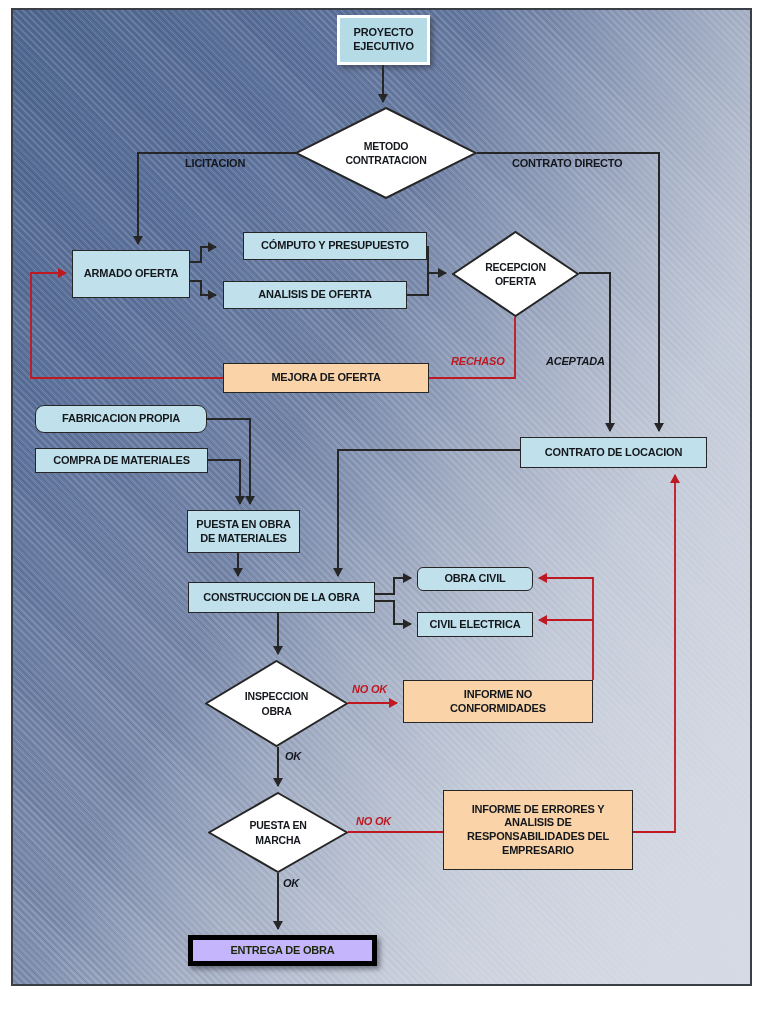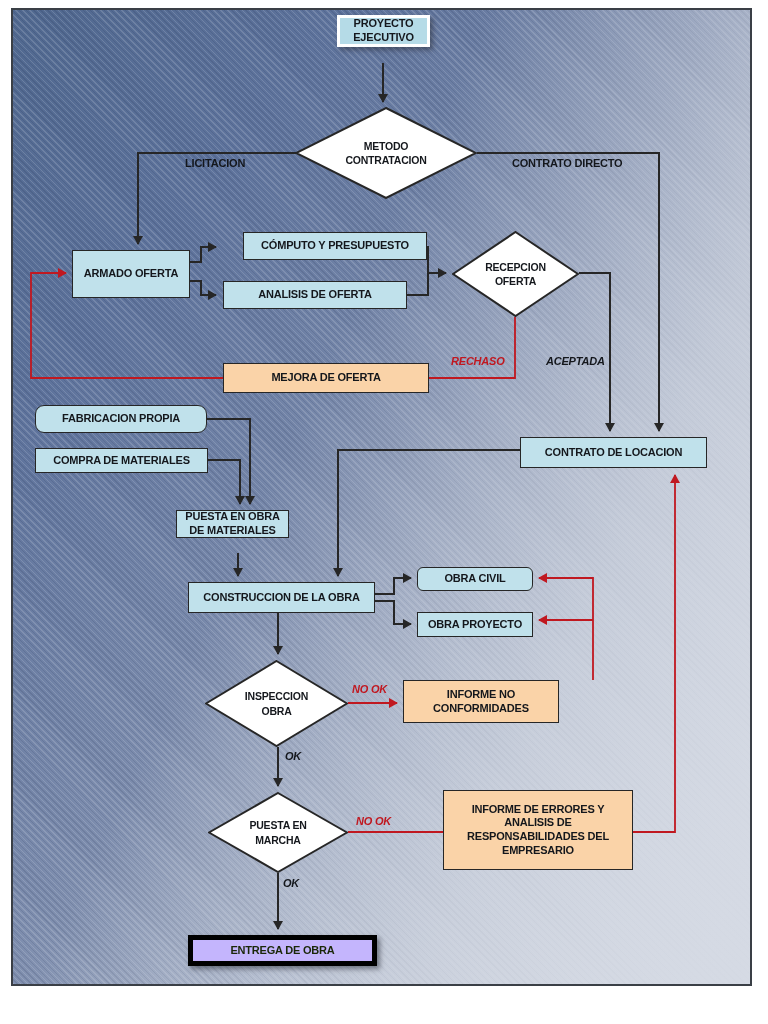--- a/index.html
+++ b/index.html
@@ -71,21 +71,21 @@
       <path d="M515,317 V378 H414" marker-end="url(#ar)"></path>
       <path d="M223,378 H31 V273 H66" marker-end="url(#ar)"></path>
       <path d="M348,703 H397" marker-end="url(#ar)"></path>
       <path d="M593,680 V578 H539" marker-end="url(#ar)"></path>
       <path d="M593,620 H539" marker-end="url(#ar)"></path>
       <path d="M348,832 H443"></path>
       <path d="M633,832 H675 V475" marker-end="url(#ar)"></path>
     </g>
   </svg>
 
-  <div class="node start" style="left:337px;top:15px;width:93px;height:32px;">PROYECTO EJECUTIVO</div>
+  <div class="node start" style="left:337px;top:15px;width:93px;height:50px;">PROYECTO EJECUTIVO</div>
 
   <div class="diamond" style="left:295px;top:107px;width:182px;height:92px;">
     <svg viewBox="0 0 182 92">
       <polygon points="91,1 181,46 91,91 1,46" fill="#ffffff" stroke="#262626" stroke-width="2"></polygon>
     </svg>
     <div class="dlabel">
         <span style="width:100px;">METODO CONTRATACION</span>
       </div>
   </div>
 
@@ -105,38 +105,38 @@
   </div>
 
   <div class="node orange" style="left:223px;top:363px;width:206px;height:30px;">MEJORA DE OFERTA</div>
 
   <div class="node blue" style="left:520px;top:437px;width:187px;height:31px;">CONTRATO DE LOCACION</div>
 
   <div class="node blue rounded" style="left:35px;top:405px;width:172px;height:28px;">FABRICACION PROPIA</div>
 
   <div class="node blue" style="left:35px;top:448px;width:173px;height:25px;">COMPRA DE MATERIALES</div>
 
-  <div class="node blue" style="left:176px;top:510px;width:113px;height:28px;">PUESTA EN OBRA DE MATERIALES</div>
+  <div class="node blue" style="left:187px;top:510px;width:113px;height:43px;">PUESTA EN OBRA DE MATERIALES</div>
 
   <div class="node blue" style="left:188px;top:582px;width:187px;height:31px;">CONSTRUCCION DE LA OBRA</div>
 
   <div class="node blue" style="left:417px;top:567px;width:116px;height:24px;border-radius:6px;">OBRA CIVIL</div>
 
-  <div class="node blue" style="left:417px;top:612px;width:116px;height:25px;">OBRA PROYECTO</div>
+  <div class="node blue" style="left:417px;top:612px;width:116px;height:25px;">CIVIL ELECTRICA</div>
 
   <div class="diamond" style="left:205px;top:660px;width:143px;height:87px;">
     <svg viewBox="0 0 143 87">
       <polygon points="71.5,1 142,43.5 71.5,86 1,43.5" fill="#ffffff" stroke="#262626" stroke-width="2"></polygon>
     </svg>
     <div class="dlabel">
         <span style="width:72px;">INSPECCION OBRA</span>
       </div>
   </div>
 
-  <div class="node orange" style="left:403px;top:680px;width:156px;height:43px;">
+  <div class="node orange" style="left:403px;top:680px;width:190px;height:43px;">
     <span style="width:120px;">INFORME NO CONFORMIDADES</span>
   </div>
 
   <div class="diamond" style="left:208px;top:792px;width:140px;height:81px;">
     <svg viewBox="0 0 140 81">
       <polygon points="70,1 139,40.5 70,80 1,40.5" fill="#ffffff" stroke="#262626" stroke-width="2"></polygon>
     </svg>
     <div class="dlabel">
         <span style="width:62px;">PUESTA EN MARCHA</span>
       </div>

